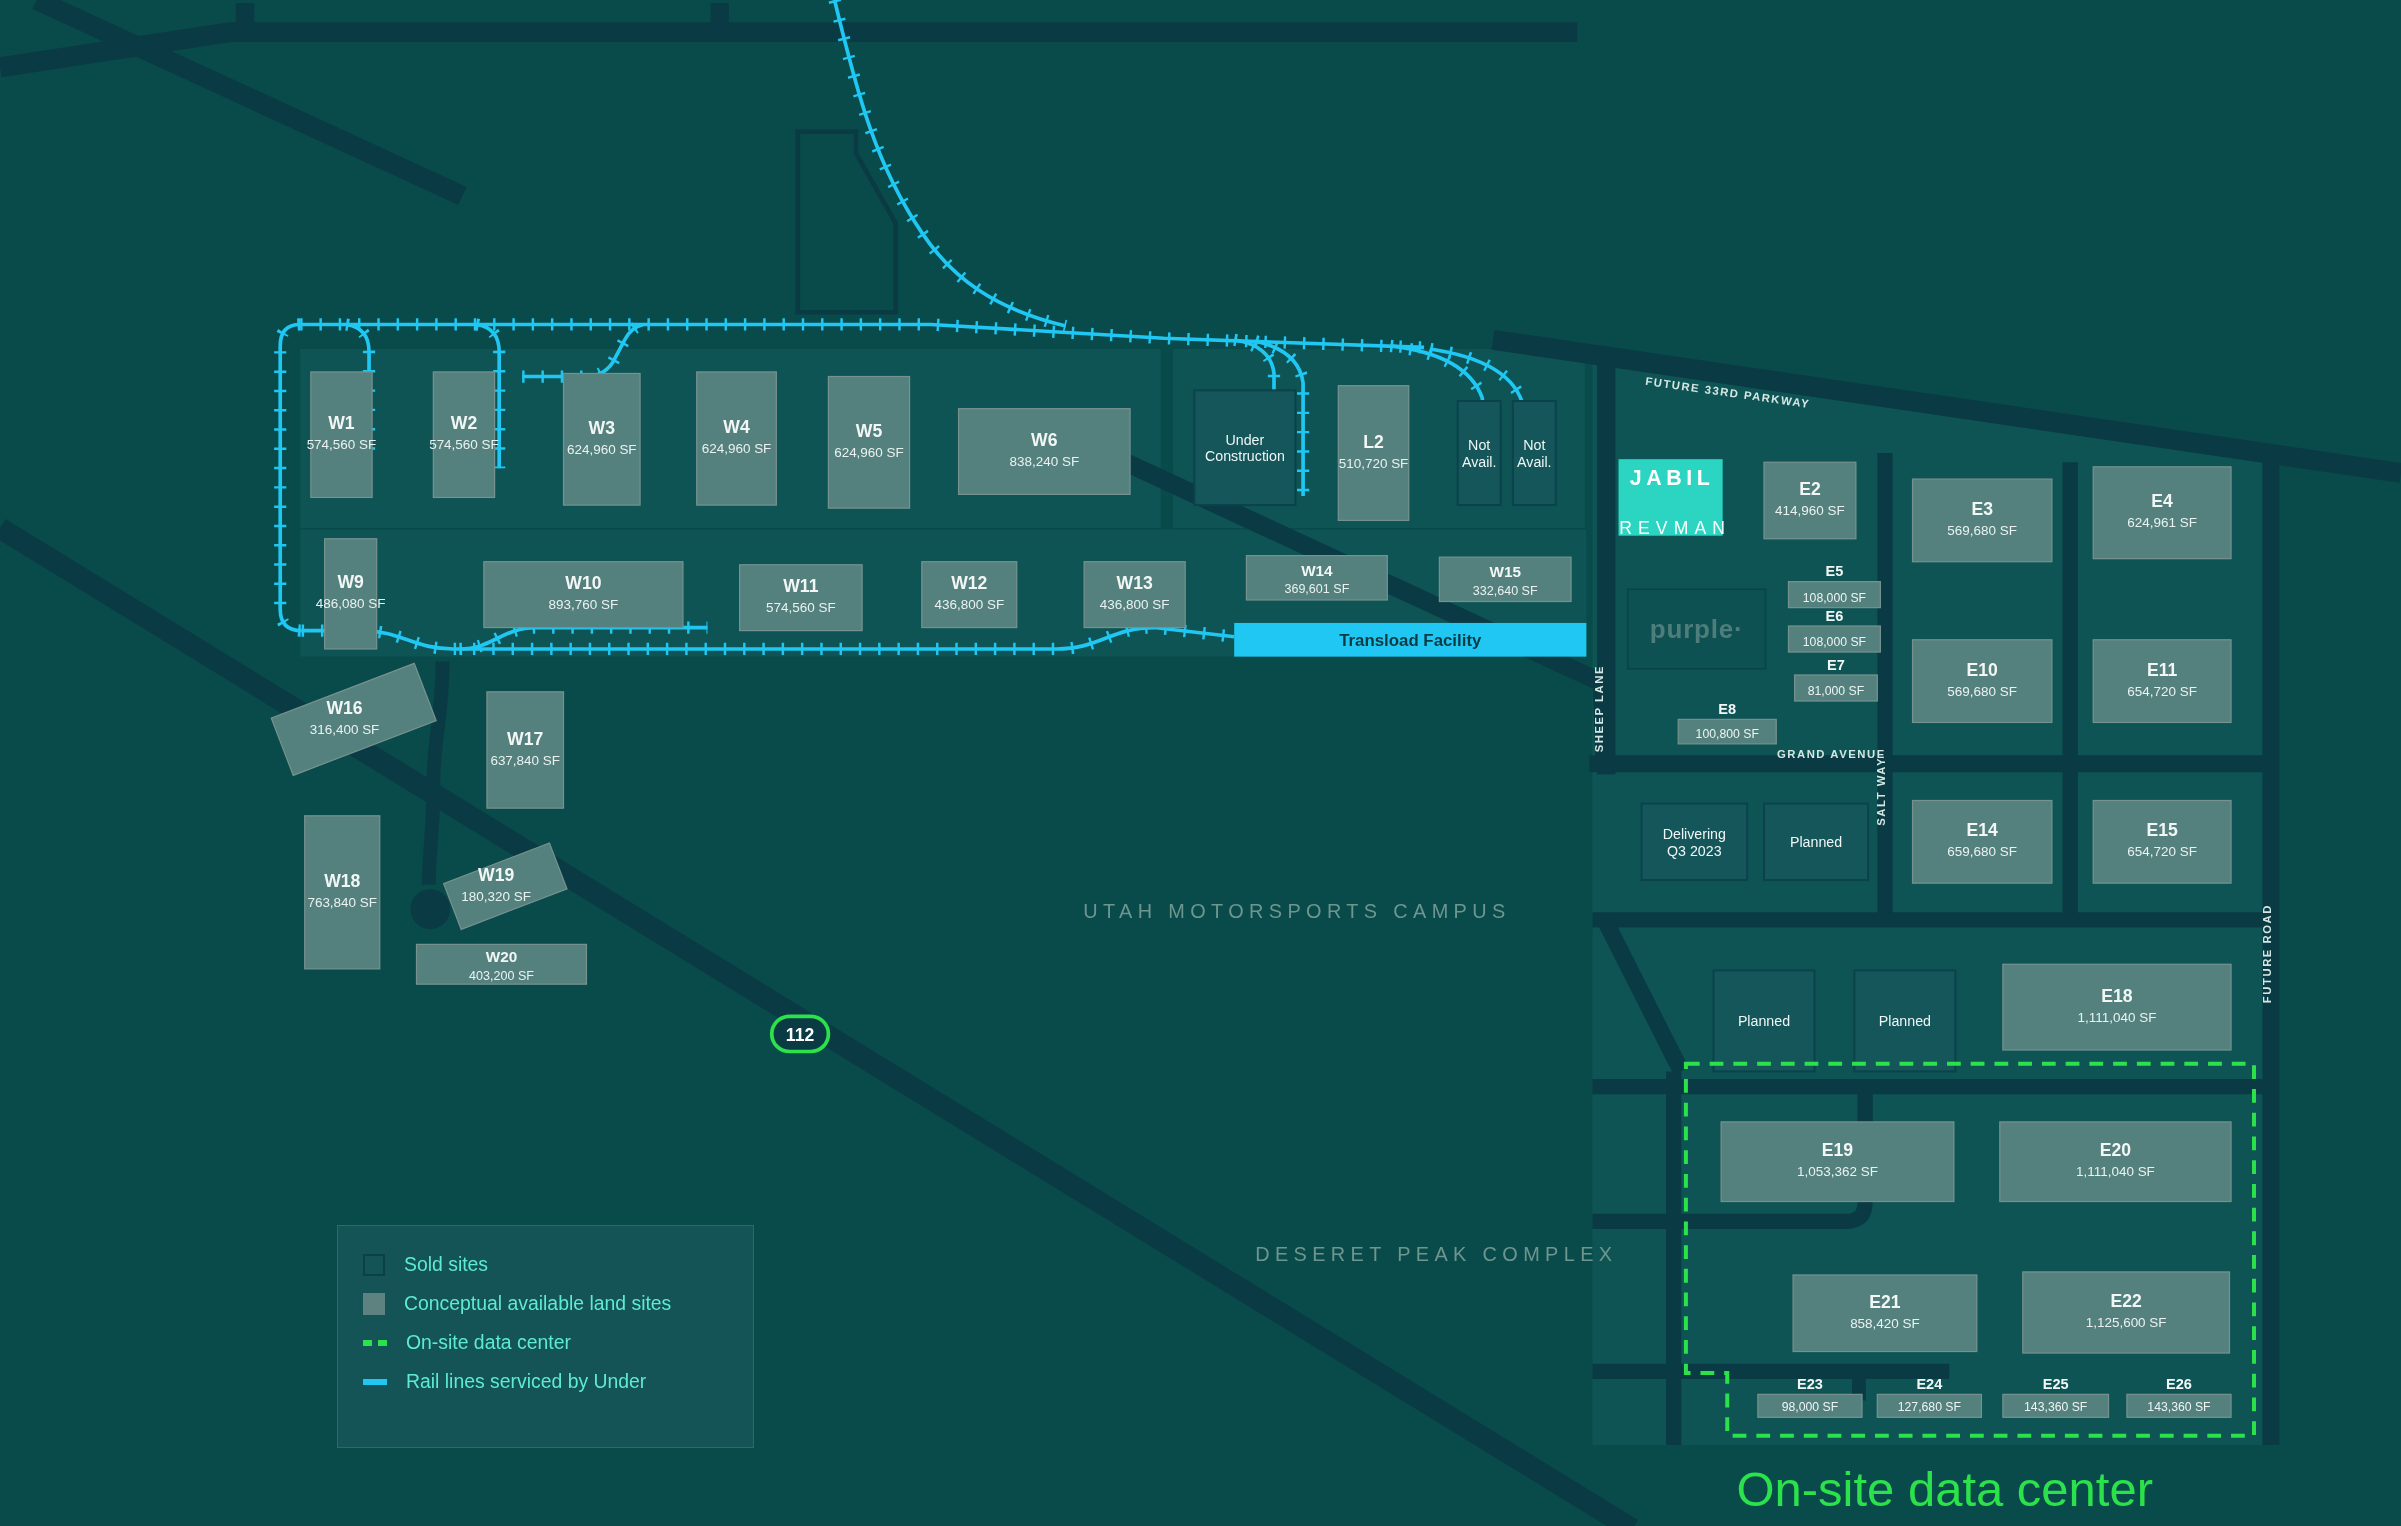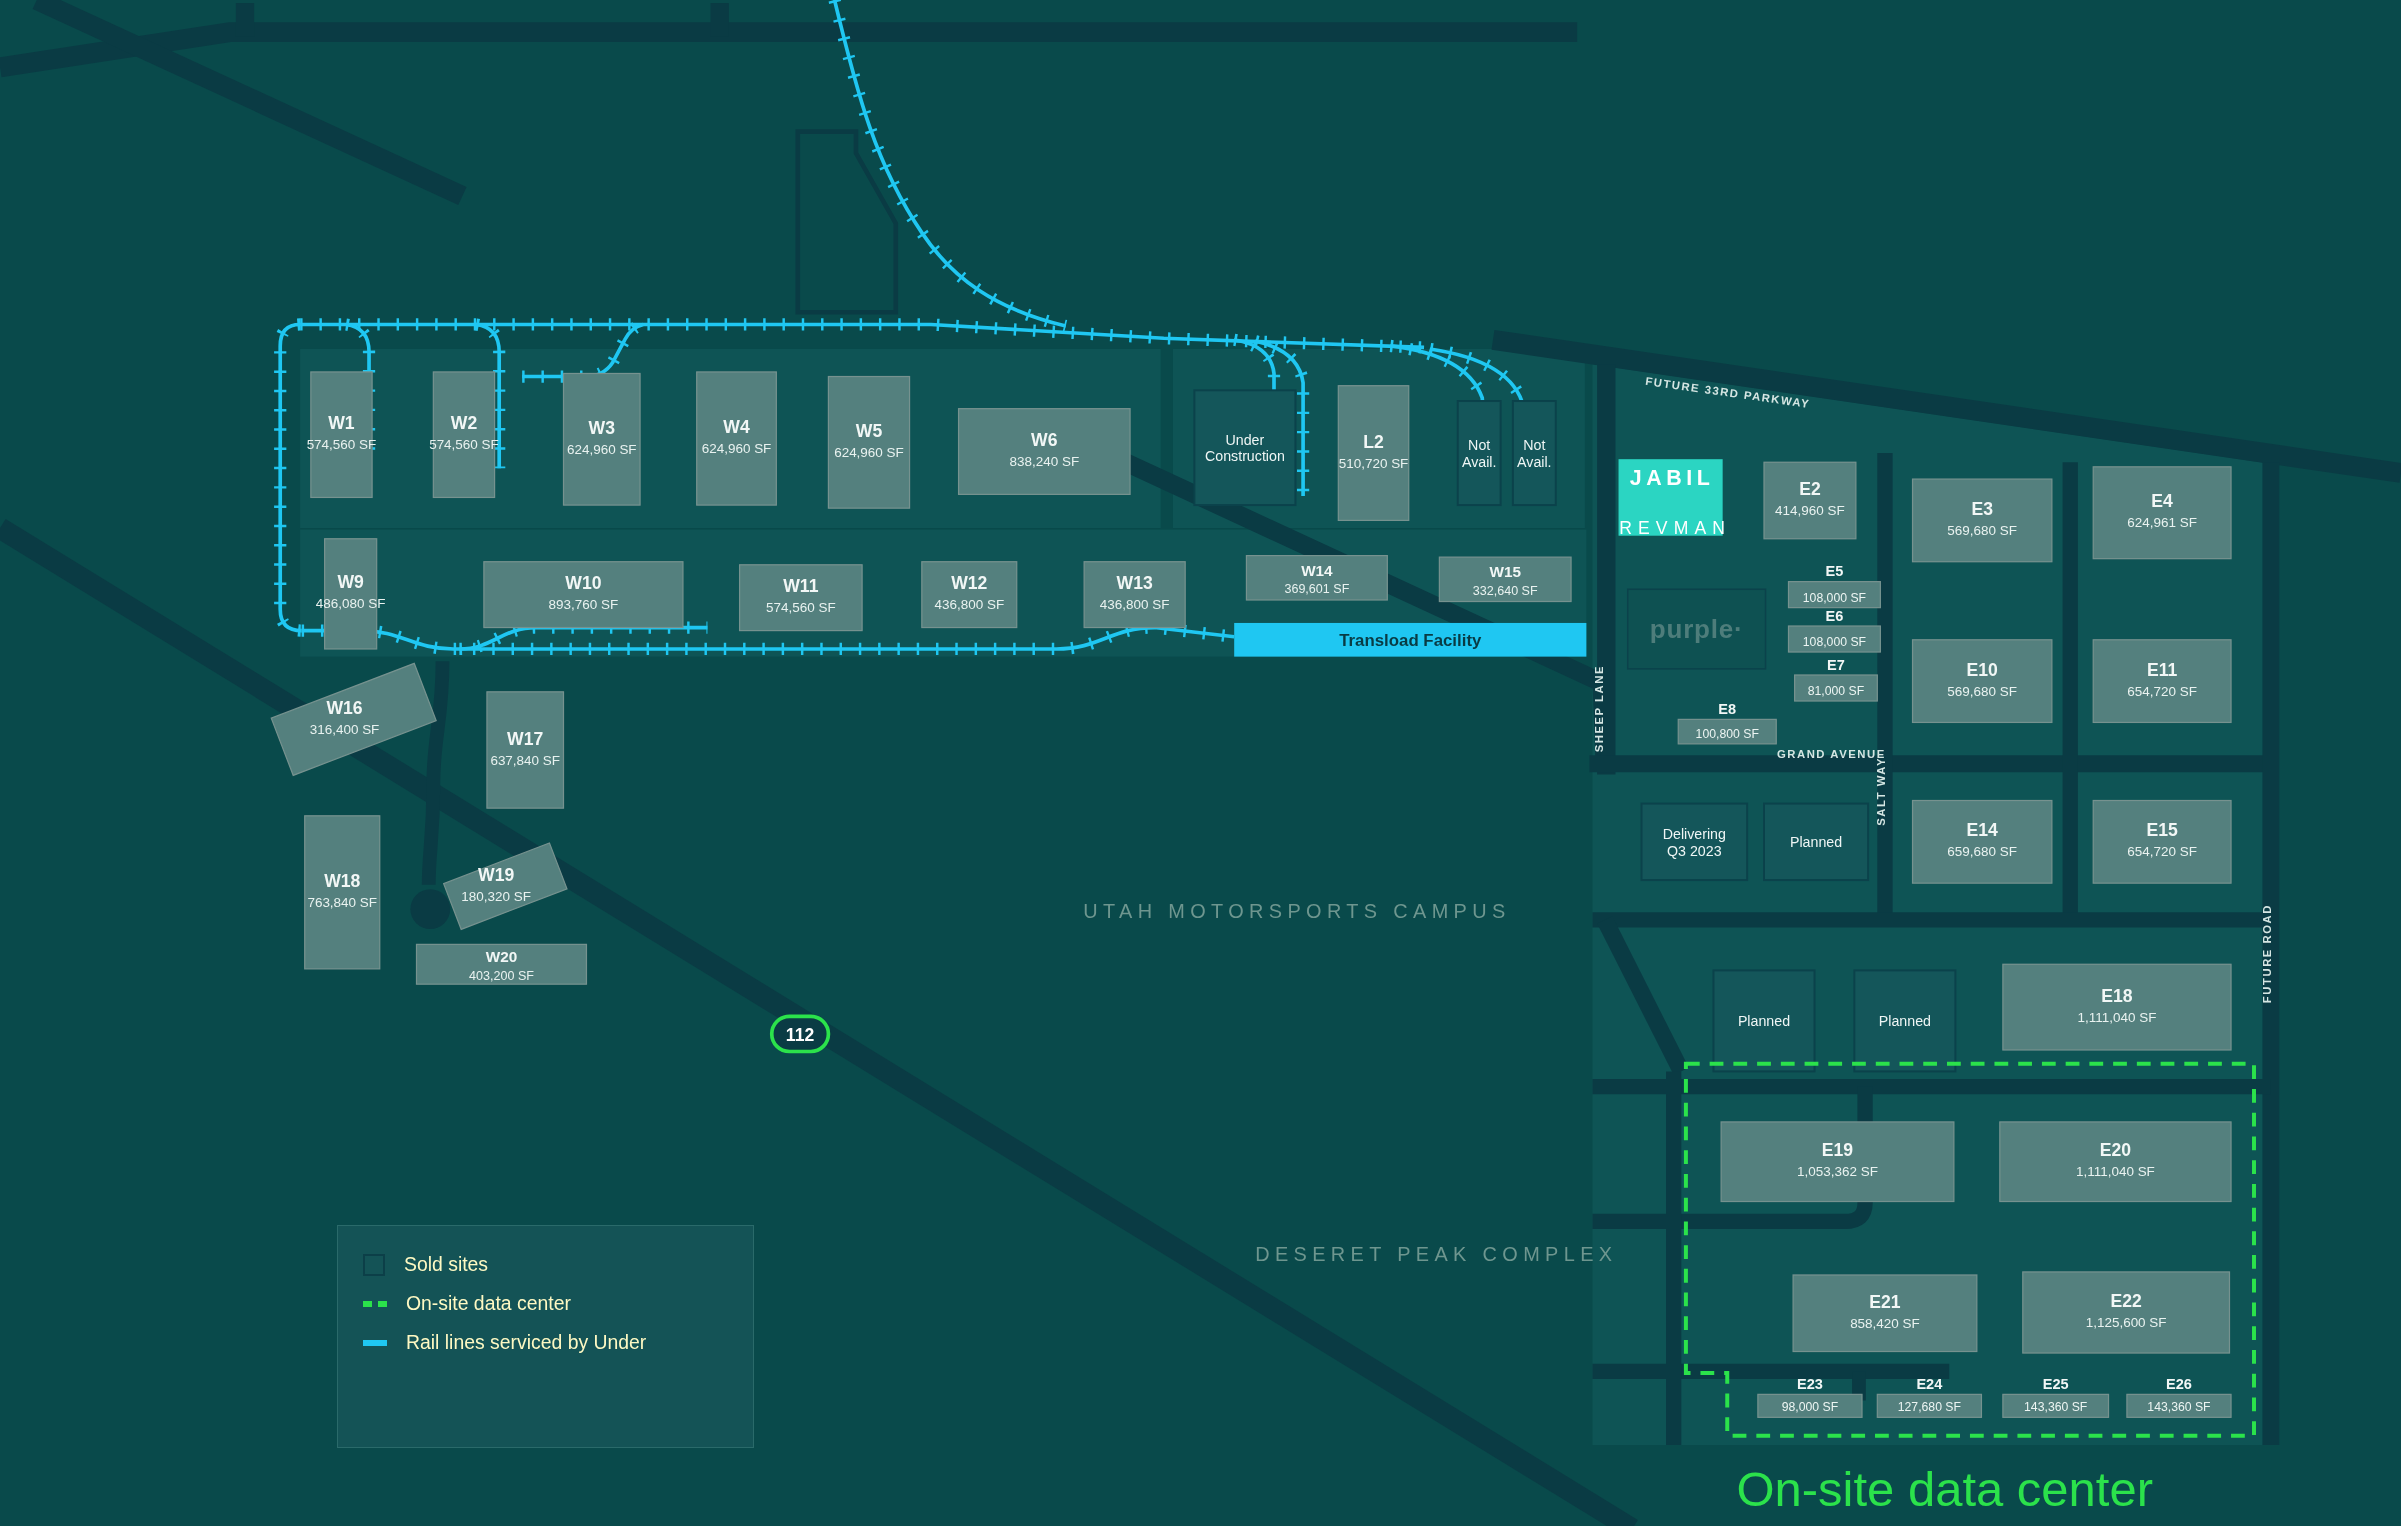--- a/index.html
+++ b/index.html
@@ -40,21 +40,21 @@
   .legend{position:absolute;left:337px;top:1225px;width:417px;height:223px;
           background:#145356;border:0.9px solid #2A6A6A;box-sizing:border-box;
           padding:19.4px 0 0 24.6px;}
   .lrow{display:flex;align-items:center;gap:19.4px;height:39px;}
   .sw{width:22px;height:22px;flex:0 0 auto;}
   .sw-sold{background:transparent;border:2.6px solid #0C3F48;box-sizing:border-box;}
   .sw-available{background:#5D8280;}
   .sw-leased{background:#00BFAD;}
   .sw-dashed{height:5.3px;width:24px;background:repeating-linear-gradient(90deg,#2BE24B 0 8.8px,transparent 8.8px 15px);}
   .sw-rail{height:5.3px;width:24px;background:#1FC7F2;}
-  .ltext{color:#fef9c3;font-size:19.4px;line-height:1;}
+  .ltext{color:#5eead4;font-size:19.4px;line-height:1;}
 </style>
 </head>
 <body>
 
 <svg width="2401" height="1526" viewBox="0 0 1568 997" preserveAspectRatio="none">
 
   <g>
     <rect class="panel" x="196" y="228" width="562" height="117"></rect>
     <rect class="panel" x="766" y="228" width="269" height="117"></rect>
     <rect class="panel" x="196" y="346" width="840" height="83"></rect>
@@ -378,20 +378,24 @@
   <text class="arealabel" x="847" y="600">UTAH MOTORSPORTS CAMPUS</text>
   <text class="arealabel" x="938" y="824">DESERET PEAK COMPLEX</text>
 </svg>
 
 <div class="legend">
   <div class="lrow">
     <span class="sw sw-sold"></span>
     <span class="ltext">Sold sites</span>
   </div>
   <div class="lrow">
+    <span class="sw sw-available"></span>
+    <span class="ltext">Conceptual available land sites</span>
+  </div>
+  <div class="lrow">
     <span class="sw sw-dashed"></span>
     <span class="ltext">On-site data center</span>
   </div>
   <div class="lrow">
     <span class="sw sw-rail"></span>
     <span class="ltext">Rail lines serviced by Under</span>
   </div>
 </div>
 
 

